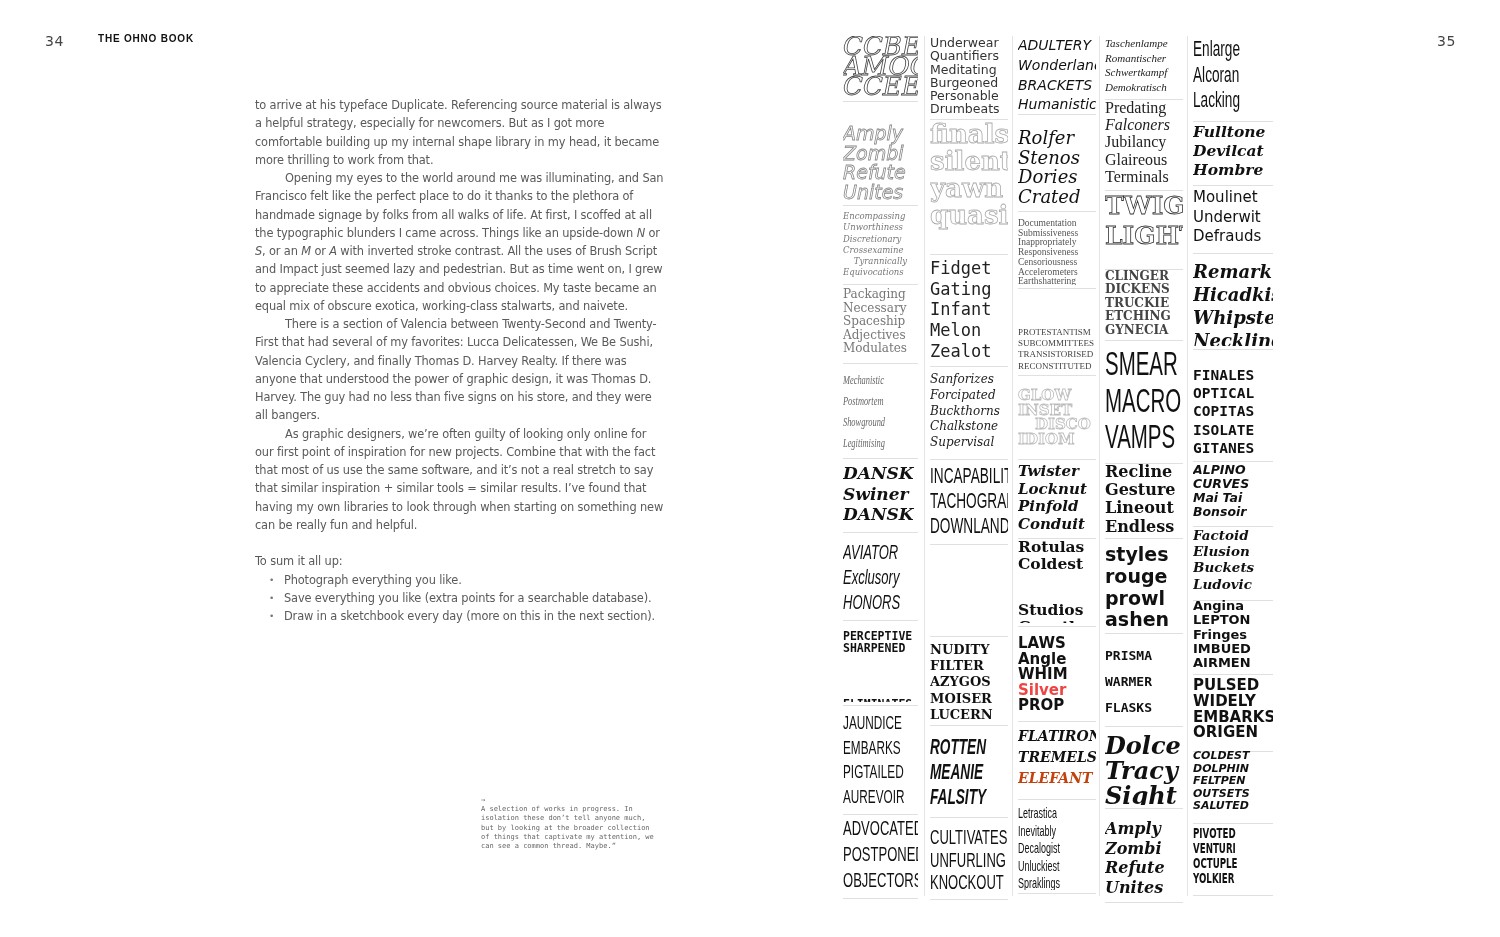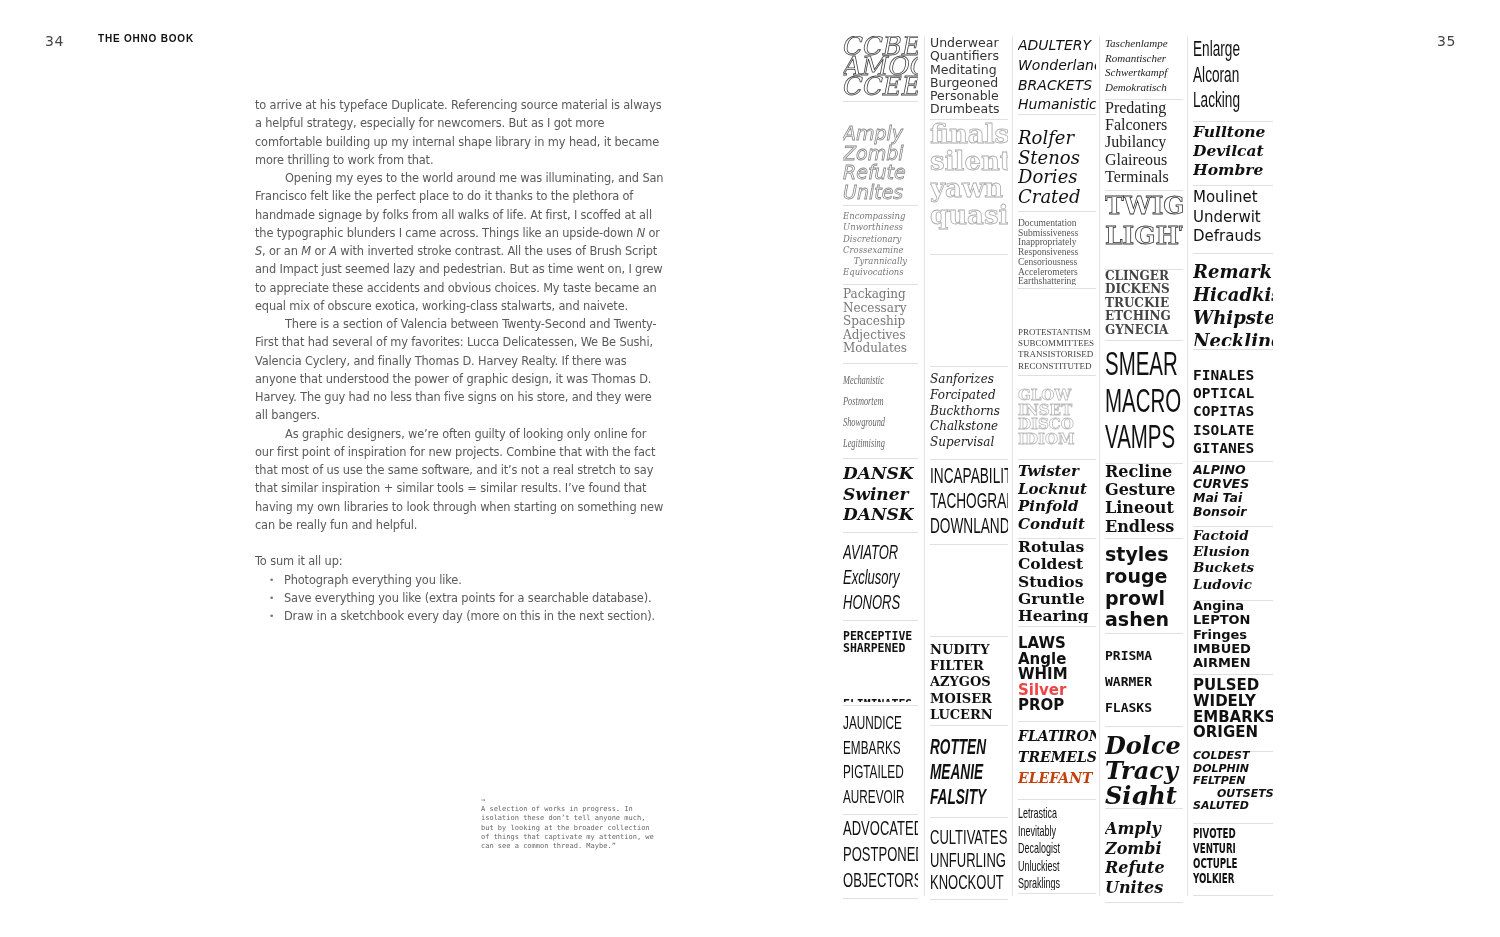--- a/index.html
+++ b/index.html
@@ -144,20 +144,27 @@
           <span class="line" style="color: rgb(51, 51, 51);">Drumbeats</span>
         </div>
         <div class="hr" style="top: 83px; left: 0px; width: 78px;"></div>
         <div class="block" style="top: 85px; height: 130px; font-size: 26px; line-height: 27px; font-family: &quot;DejaVu Serif&quot;, serif; font-weight: bold; font-style: normal;">
           <span class="line" style="color: rgb(255, 255, 255); -webkit-text-stroke: 0.8px rgb(170, 170, 170);">finals</span>
           <span class="line" style="color: rgb(255, 255, 255); -webkit-text-stroke: 0.8px rgb(170, 170, 170);">silent</span>
           <span class="line" style="color: rgb(255, 255, 255); -webkit-text-stroke: 0.8px rgb(170, 170, 170);">yawn</span>
           <span class="line" style="color: rgb(255, 255, 255); -webkit-text-stroke: 0.8px rgb(170, 170, 170);">quasi</span>
         </div>
         <div class="hr" style="top: 218px; left: 0px; width: 78px;"></div>
+        <div class="block" style="top: 222px; height: 105px; font-size: 17px; line-height: 20.7px; font-family: &quot;DejaVu Sans Mono&quot;, monospace; font-weight: normal; font-style: normal;">
+          <span class="line" style="color: rgb(34, 34, 34);">Fidget</span>
+          <span class="line" style="color: rgb(34, 34, 34);">Gating</span>
+          <span class="line" style="color: rgb(34, 34, 34);">Infant</span>
+          <span class="line" style="color: rgb(34, 34, 34);">Melon</span>
+          <span class="line" style="color: rgb(34, 34, 34);">Zealot</span>
+        </div>
         <div class="hr" style="top: 330px; left: 0px; width: 78px;"></div>
         <div class="block" style="top: 336px; height: 84px; font-size: 12px; line-height: 15.8px; font-family: &quot;DejaVu Serif&quot;, serif; font-weight: normal; font-style: italic;">
           <span class="line" style="color: rgb(34, 34, 34);">Sanforizes</span>
           <span class="line" style="color: rgb(34, 34, 34);">Forcipated</span>
           <span class="line" style="color: rgb(34, 34, 34);">Buckthorns</span>
           <span class="line" style="color: rgb(34, 34, 34);">Chalkstone</span>
           <span class="line" style="color: rgb(34, 34, 34);">Supervisal</span>
         </div>
         <div class="hr" style="top: 423px; left: 0px; width: 78px;"></div>
         <div class="block" style="top: 427px; height: 78px; font-size: 22px; line-height: 25px; font-family: &quot;Liberation Sans&quot;, sans-serif; font-weight: normal; font-style: normal;">
@@ -219,35 +226,35 @@
           <span class="line" style="color: rgb(68, 68, 68);">SUBCOMMITTEES</span>
           <span class="line" style="color: rgb(68, 68, 68);">TRANSISTORISED</span>
           <span class="line" style="color: rgb(68, 68, 68);">RECONSTITUTED</span>
           <span class="line" style="color: rgb(68, 68, 68);">CRIMINOLOGISTS</span>
           <span class="line" style="color: rgb(68, 68, 68);">MEGALOMANIA</span>
         </div>
         <div class="hr" style="top: 339px; left: 0px; width: 78px;"></div>
         <div class="block" style="top: 352px; height: 68px; font-size: 15px; line-height: 14.5px; font-family: &quot;DejaVu Serif&quot;, serif; font-weight: bold; font-style: normal;">
           <span class="line" style="color: rgb(255, 255, 255); -webkit-text-stroke: 0.8px rgb(187, 187, 187);">GLOW</span>
           <span class="line" style="color: rgb(255, 255, 255); -webkit-text-stroke: 0.8px rgb(187, 187, 187);">INSET</span>
-          <span class="line" style="color: rgb(255, 255, 255); -webkit-text-stroke: 0.8px rgb(187, 187, 187);">DISCO</span>
+          <span class="line" style="color: rgb(255, 255, 255); margin-left: 17px; -webkit-text-stroke: 0.8px rgb(187, 187, 187);">DISCO</span>
           <span class="line" style="color: rgb(255, 255, 255); -webkit-text-stroke: 0.8px rgb(187, 187, 187);">IDIOM</span>
         </div>
         <div class="hr" style="top: 423px; left: 0px; width: 78px;"></div>
         <div class="block" style="top: 427px; height: 72px; font-size: 15px; line-height: 17.5px; font-family: &quot;DejaVu Serif&quot;, serif; font-weight: bold; font-style: italic;">
           <span class="line" style="color: rgb(17, 17, 17);">Twister</span>
           <span class="line" style="color: rgb(17, 17, 17);">Locknut</span>
           <span class="line" style="color: rgb(17, 17, 17);">Pinfold</span>
           <span class="line" style="color: rgb(17, 17, 17);">Conduit</span>
         </div>
         <div class="hr" style="top: 502px; left: 0px; width: 78px;"></div>
         <div class="block" style="top: 502px; height: 85px; font-size: 15.5px; line-height: 17.3px; font-family: &quot;DejaVu Serif&quot;, serif; font-weight: bold; font-style: normal;">
           <span class="line" style="color: rgb(17, 17, 17);">Rotulas</span>
           <span class="line" style="color: rgb(17, 17, 17);">Coldest</span>
-          <span class="line" style="color: rgb(17, 17, 17);">Studios</span>
+          <span class="line" style="color: rgb(17, 17, 17); margin-top: 28px;">Studios</span>
           <span class="line" style="color: rgb(17, 17, 17);">Gruntle</span>
           <span class="line" style="color: rgb(17, 17, 17);">Hearing</span>
         </div>
         <div class="hr" style="top: 590px; left: 0px; width: 78px;"></div>
         <div class="block" style="top: 600px; height: 82px; font-size: 15px; line-height: 15.6px; font-family: &quot;DejaVu Sans&quot;, sans-serif; font-weight: bold; font-style: normal;">
           <span class="line" style="color: rgb(17, 17, 17);">LAWS</span>
           <span class="line" style="color: rgb(17, 17, 17);">Angle</span>
           <span class="line" style="color: rgb(17, 17, 17);">WHIM</span>
           <span class="line" style="color: #ef4444;">Silver</span>
           <span class="line" style="color: rgb(17, 17, 17);">PROP</span>
@@ -272,21 +279,21 @@
       <div class="col" style="left: 262px; width: 78px;">
         <div class="block" style="top: 0px; height: 60px; font-size: 11px; line-height: 14.5px; font-family: &quot;Liberation Serif&quot;, serif; font-weight: normal; font-style: italic;">
           <span class="line" style="color: rgb(34, 34, 34);">Taschenlampe</span>
           <span class="line" style="color: rgb(34, 34, 34);">Romantischer</span>
           <span class="line" style="color: rgb(34, 34, 34);">Schwertkampf</span>
           <span class="line" style="color: rgb(34, 34, 34);">Demokratisch</span>
         </div>
         <div class="hr" style="top: 63px; left: 0px; width: 78px;"></div>
         <div class="block" style="top: 63px; height: 88px; font-size: 16px; line-height: 17.2px; font-family: &quot;Liberation Serif&quot;, serif; font-weight: normal; font-style: normal;">
           <span class="line" style="color: rgb(34, 34, 34);">Predating</span>
-          <span class="line" style="color: rgb(34, 34, 34);">Falconers</span>
+          <span class="line" style="color: rgb(34, 34, 34); font-style: italic;">Falconers</span>
           <span class="line" style="color: rgb(34, 34, 34);">Jubilancy</span>
           <span class="line" style="color: rgb(34, 34, 34);">Glaireous</span>
           <span class="line" style="color: rgb(34, 34, 34);">Terminals</span>
         </div>
         <div class="hr" style="top: 154px; left: 0px; width: 78px;"></div>
         <div class="block" style="top: 155px; height: 75px; font-size: 25px; line-height: 30px; font-family: &quot;DejaVu Serif&quot;, serif; font-weight: bold; font-style: normal;">
           <span class="line" style="color: rgb(255, 255, 255); -webkit-text-stroke: 0.8px rgb(51, 51, 51);">TWIG</span>
           <span class="line" style="color: rgb(255, 255, 255); -webkit-text-stroke: 0.8px rgb(51, 51, 51);">LIGHT</span>
         </div>
         <div class="hr" style="top: 233px; left: 0px; width: 78px;"></div>
@@ -399,21 +406,21 @@
           <span class="line" style="color: rgb(17, 17, 17);">PULSED</span>
           <span class="line" style="color: rgb(17, 17, 17);">WIDELY</span>
           <span class="line" style="color: rgb(17, 17, 17);">EMBARKS</span>
           <span class="line" style="color: rgb(17, 17, 17);">ORIGEN</span>
         </div>
         <div class="hr" style="top: 715px; left: 0px; width: 80px;"></div>
         <div class="block" style="top: 714px; height: 70px; font-size: 11px; line-height: 12.6px; font-family: &quot;DejaVu Sans&quot;, sans-serif; font-weight: bold; font-style: italic;">
           <span class="line" style="color: rgb(17, 17, 17);">COLDEST</span>
           <span class="line" style="color: rgb(17, 17, 17);">DOLPHIN</span>
           <span class="line" style="color: rgb(17, 17, 17);">FELTPEN</span>
-          <span class="line" style="color: rgb(17, 17, 17); margin-left: 24px;">OUTSETS</span>
+          <span class="line" style="color: rgb(17, 17, 17);">OUTSETS</span>
           <span class="line" style="color: rgb(17, 17, 17);">SALUTED</span>
         </div>
         <div class="hr" style="top: 787px; left: 0px; width: 80px;"></div>
         <div class="block" style="top: 790px; height: 66px; font-size: 14px; line-height: 15px; font-family: &quot;DejaVu Sans&quot;, sans-serif; font-weight: bold; font-style: normal;">
           <span class="line" style="color: rgb(17, 17, 17); transform: scaleX(0.62); transform-origin: left center;">PIVOTED</span>
           <span class="line" style="color: rgb(17, 17, 17); transform: scaleX(0.62); transform-origin: left center;">VENTURI</span>
           <span class="line" style="color: rgb(17, 17, 17); transform: scaleX(0.62); transform-origin: left center;">OCTUPLE</span>
           <span class="line" style="color: rgb(17, 17, 17); transform: scaleX(0.62); transform-origin: left center;">YOLKIER</span>
         </div>
         <div class="hr" style="top: 859px; left: 0px; width: 80px;"></div>

